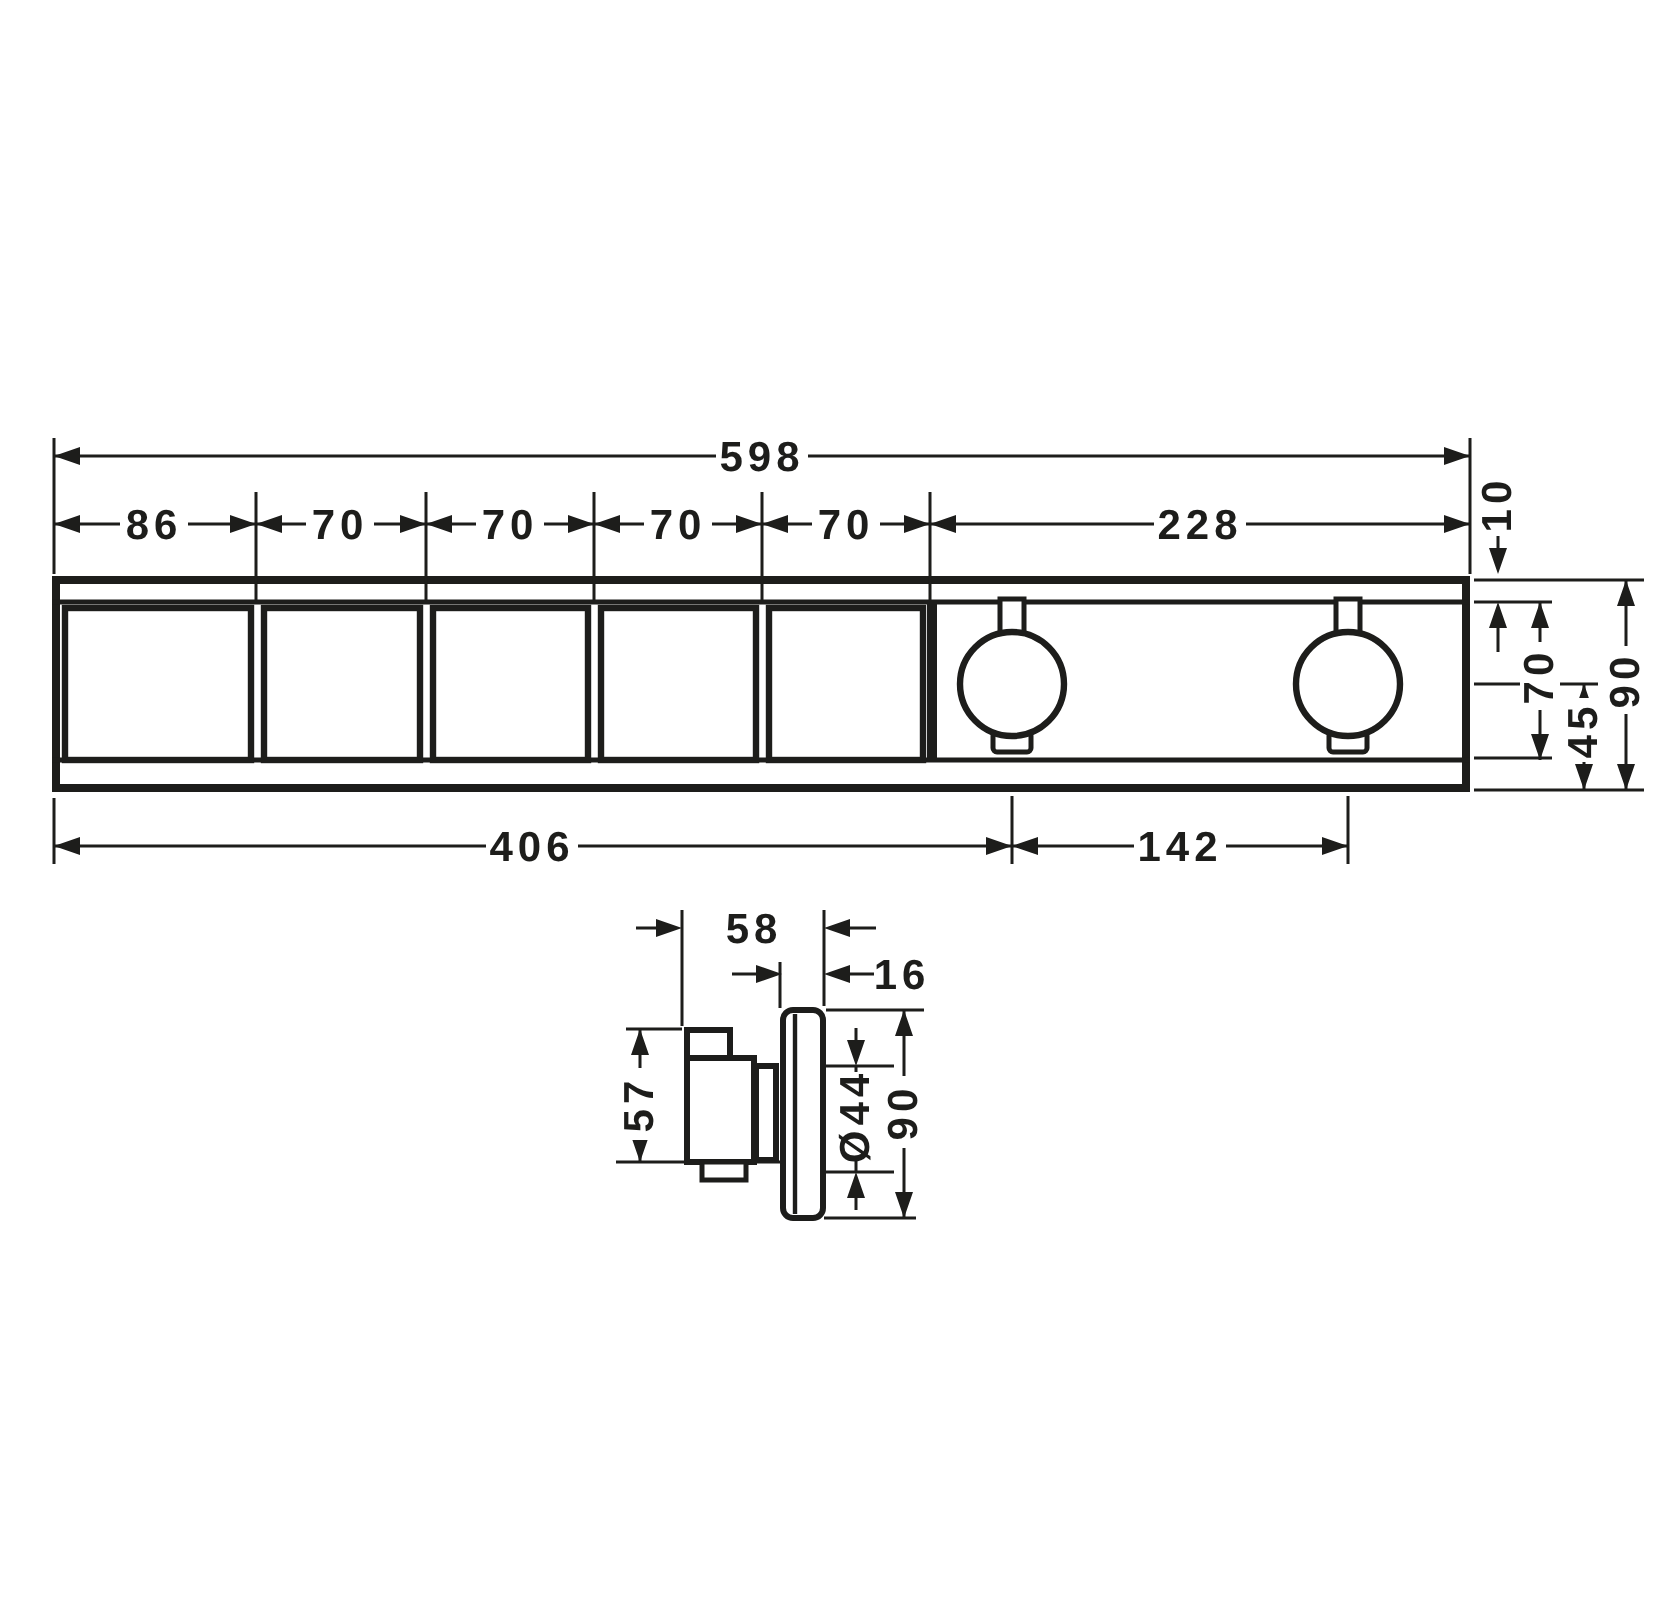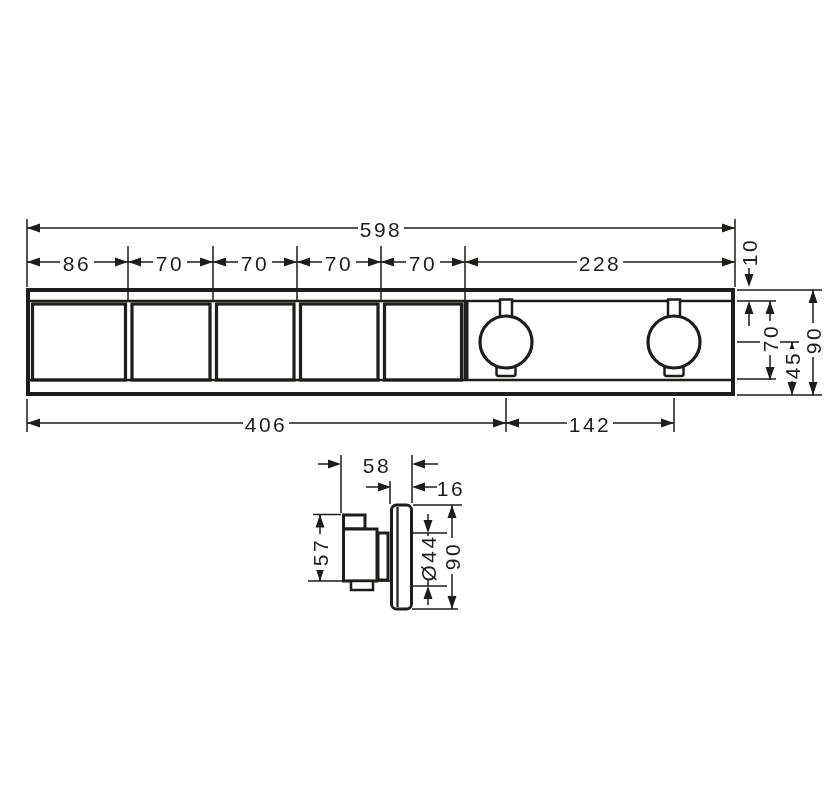--- a/index.html
+++ b/index.html
@@ -1,17 +1,17 @@
 <!DOCTYPE html>
 <html style="--ln: #1d1d1b; --bg: #ffffff;"><head>
 <meta charset="utf-8">
 <style>
   :root { --ln:#1d1d1b; --bg:#ffffff; }
   html,body{margin:0;padding:0;background:#fff;}
-  .canvas{position:relative;width:828px;height:800px;background:var(--bg);overflow:hidden;}
+  .canvas{position:relative;width:828px;height:800px;background:var(--bg);overflow:hidden;font-weight:bold;}
   svg{display:block;}
   .s15{stroke:var(--ln);stroke-width:1.5;fill:none;}
   .s22{stroke:var(--ln);stroke-width:2.2;fill:none;}
   .s25{stroke:var(--ln);stroke-width:2.5;fill:none;}
   .s3 {stroke:var(--ln);stroke-width:3;fill:none;}
   .s32{stroke:var(--ln);stroke-width:3.2;fill:none;}
   .s4 {stroke:var(--ln);stroke-width:4;fill:none;}
   .s5 {stroke:var(--ln);stroke-width:5;fill:none;}
   .fw {fill:#fff;}
   .ar {fill:var(--ln);stroke:none;}

